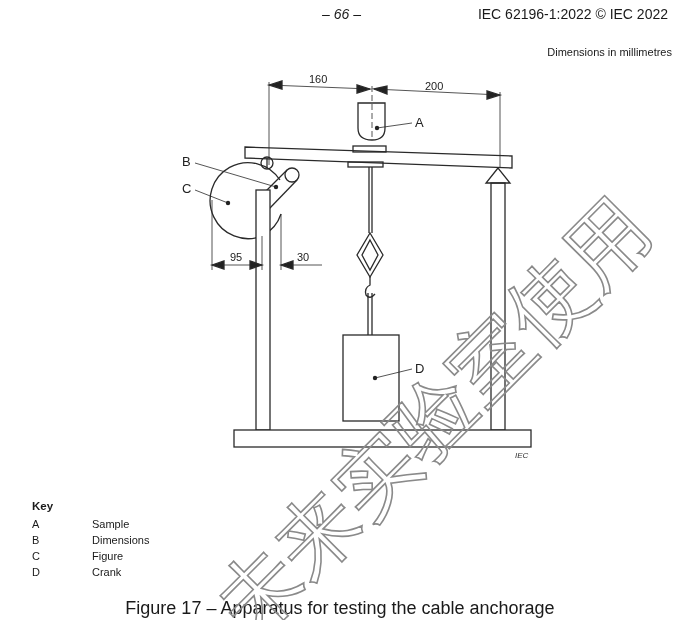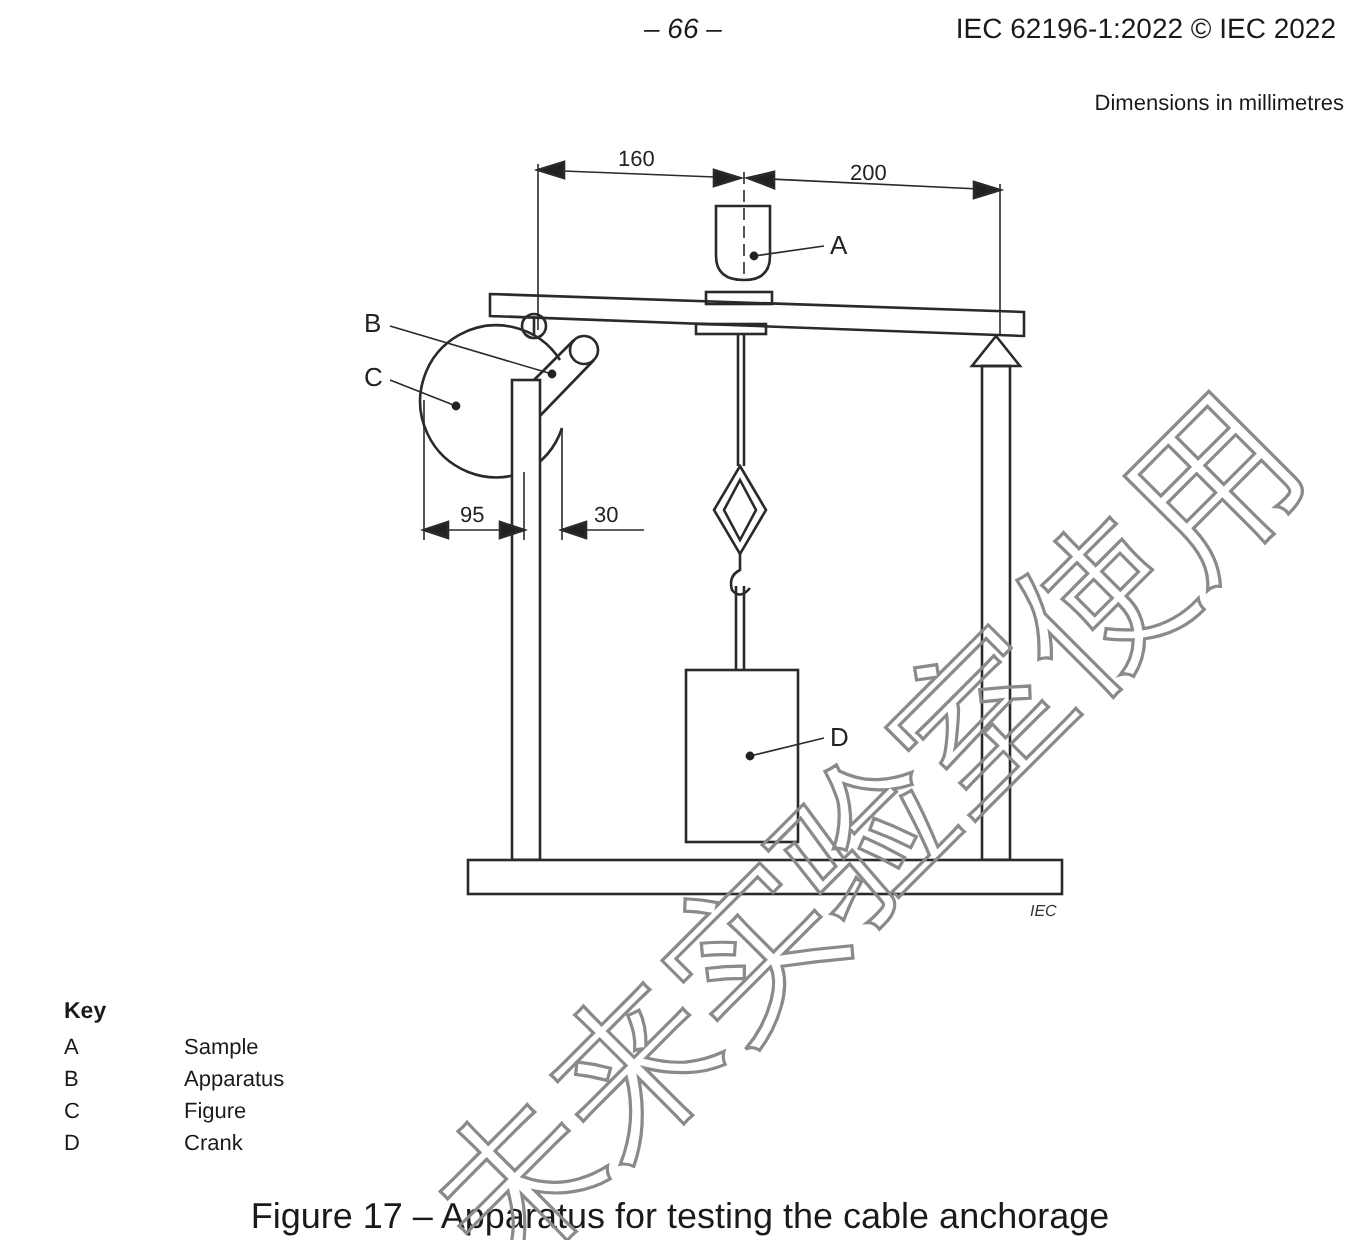--- a/index.html
+++ b/index.html
@@ -109,21 +109,21 @@
 </svg>
 
 <div class="abs" id="key">
   <div id="key-title">Key</div>
   <div class="key-row">
       <span class="key-letter">A</span>
       <span>Sample</span>
     </div>
   <div class="key-row">
       <span class="key-letter">B</span>
-      <span>Apparatus</span>
+      <span>Dimensions</span>
     </div>
   <div class="key-row">
       <span class="key-letter">C</span>
       <span>Figure</span>
     </div>
   <div class="key-row">
       <span class="key-letter">D</span>
       <span>Crank</span>
     </div>
 </div>

